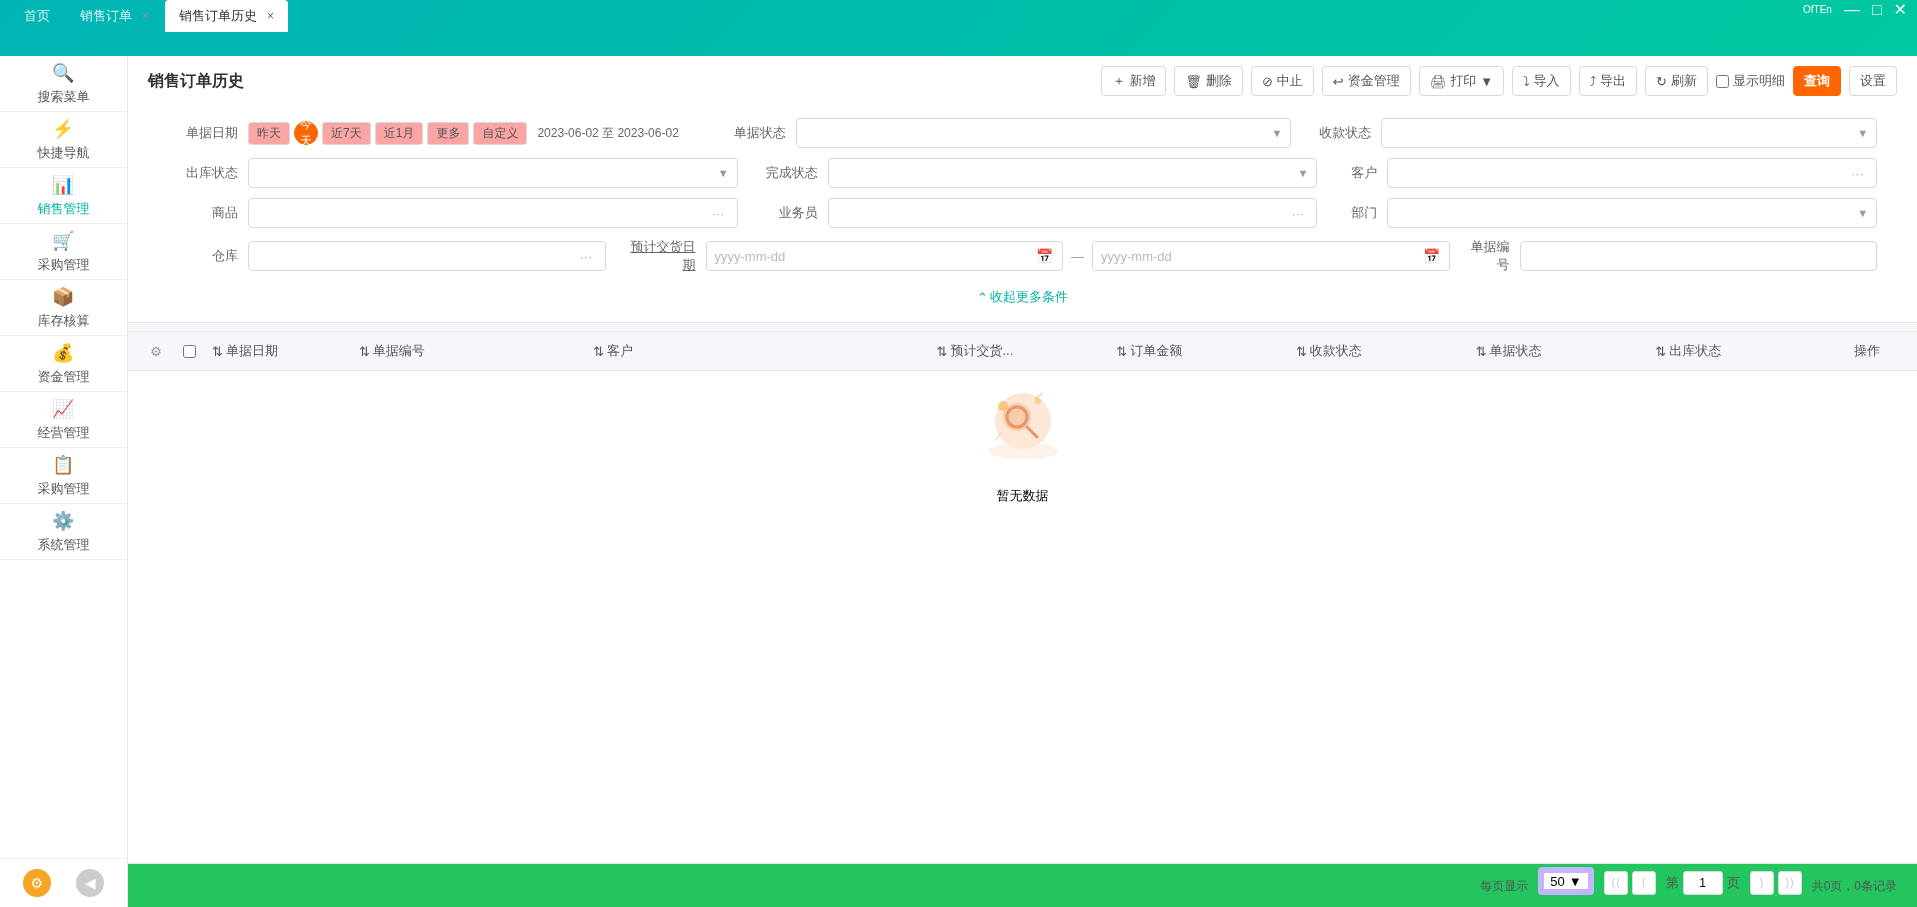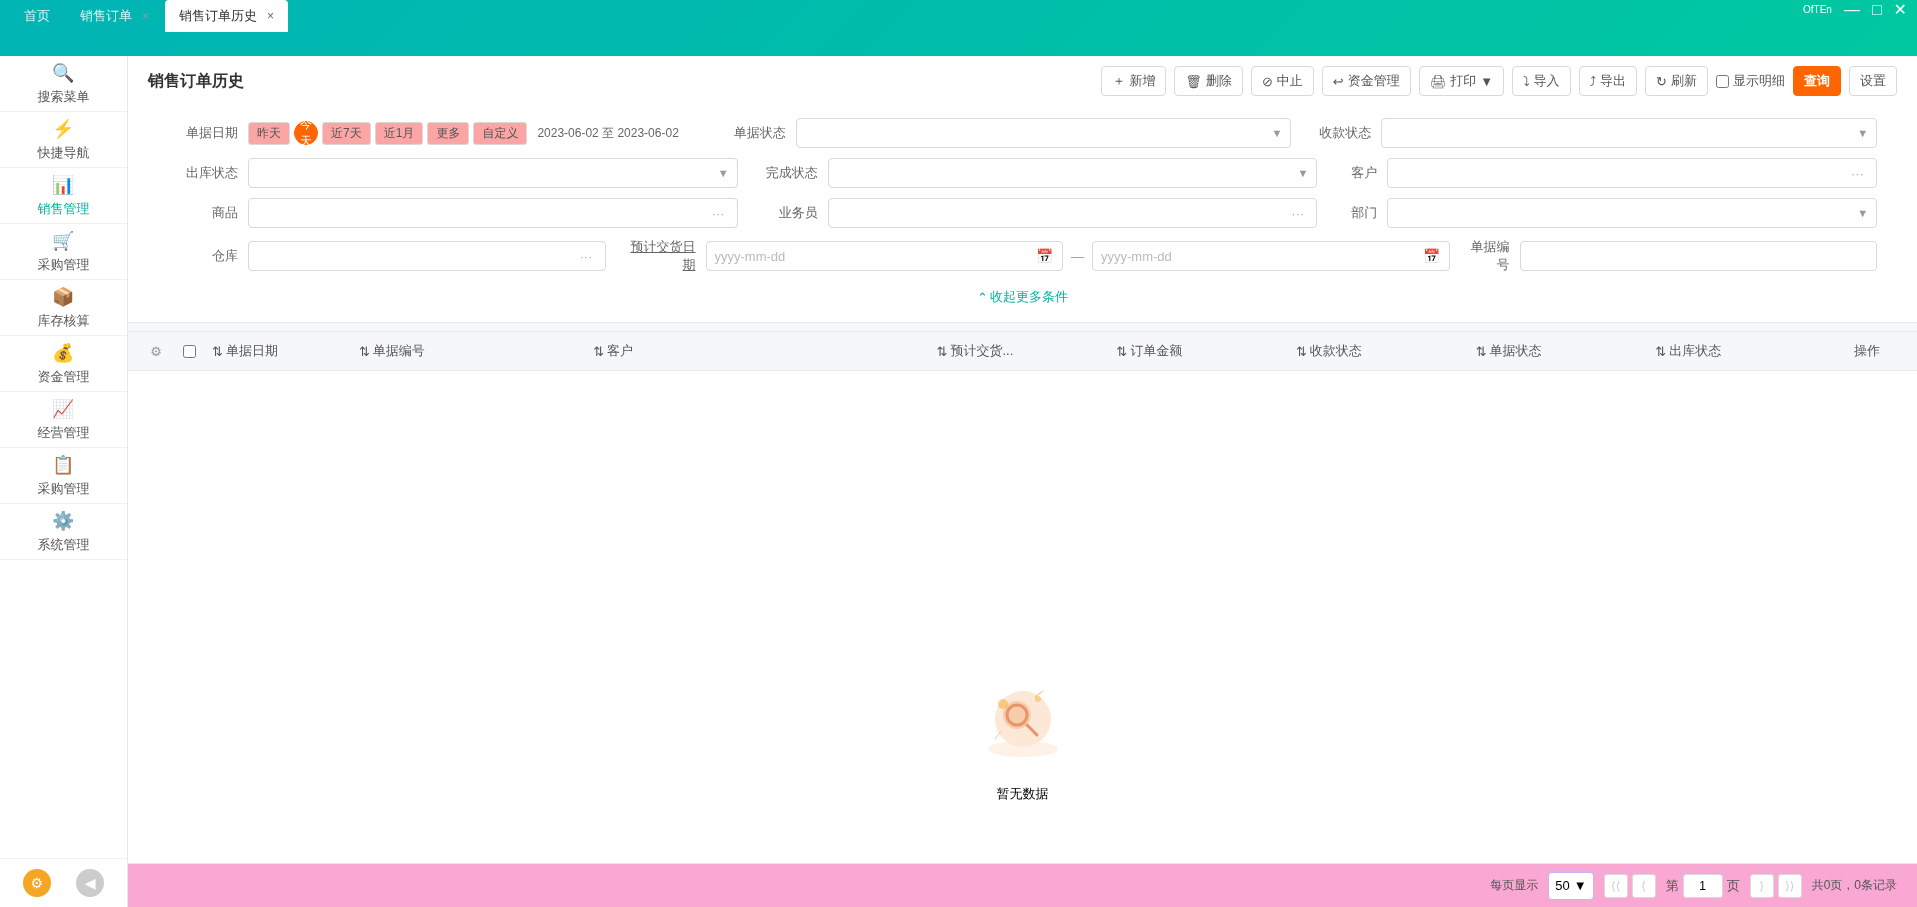--- a/index.html
+++ b/index.html
@@ -316,45 +316,45 @@
     .th-order-status { flex: 1.5; }
     .th-ship-status { flex: 1.5; }
     .th-action { width: 80px; text-align: center; color: #555; font-size: 12px; }
 
     
     .empty-state {
       flex: 1;
       display: flex;
       flex-direction: column;
       align-items: center;
-      justify-content: flex-end;
+      justify-content: flex-start;
       padding-bottom: 60px;
     }
     .empty-icon {
       width: 100px;
       height: 100px;
       margin-bottom: 16px;
     }
 
     
     .pagination {
       height: 44px;
-      background: #f9a8d4;
+      background: #22c55e;
       border-top: 1px solid #e8e8e8;
       display: flex;
-      align-items: center;
+      align-items: flex-end;
       justify-content: flex-end;
-      padding: 0 20px;
+      padding: 12px 20px;
       gap: 10px;
       flex-shrink: 0;
     }
     .per-page-label { color: #555; font-size: 12px; }
     .per-page-select {
       height: 28px;
-      border: 1px solid #c4b5fd;
+      border: 6px solid #c4b5fd;
       border-radius: 4px;
       padding: 0 6px;
       font-size: 12px;
       display: flex;
       align-items: center;
       gap: 4px;
       cursor: pointer;
       background: white;
     }
     .page-nav {

